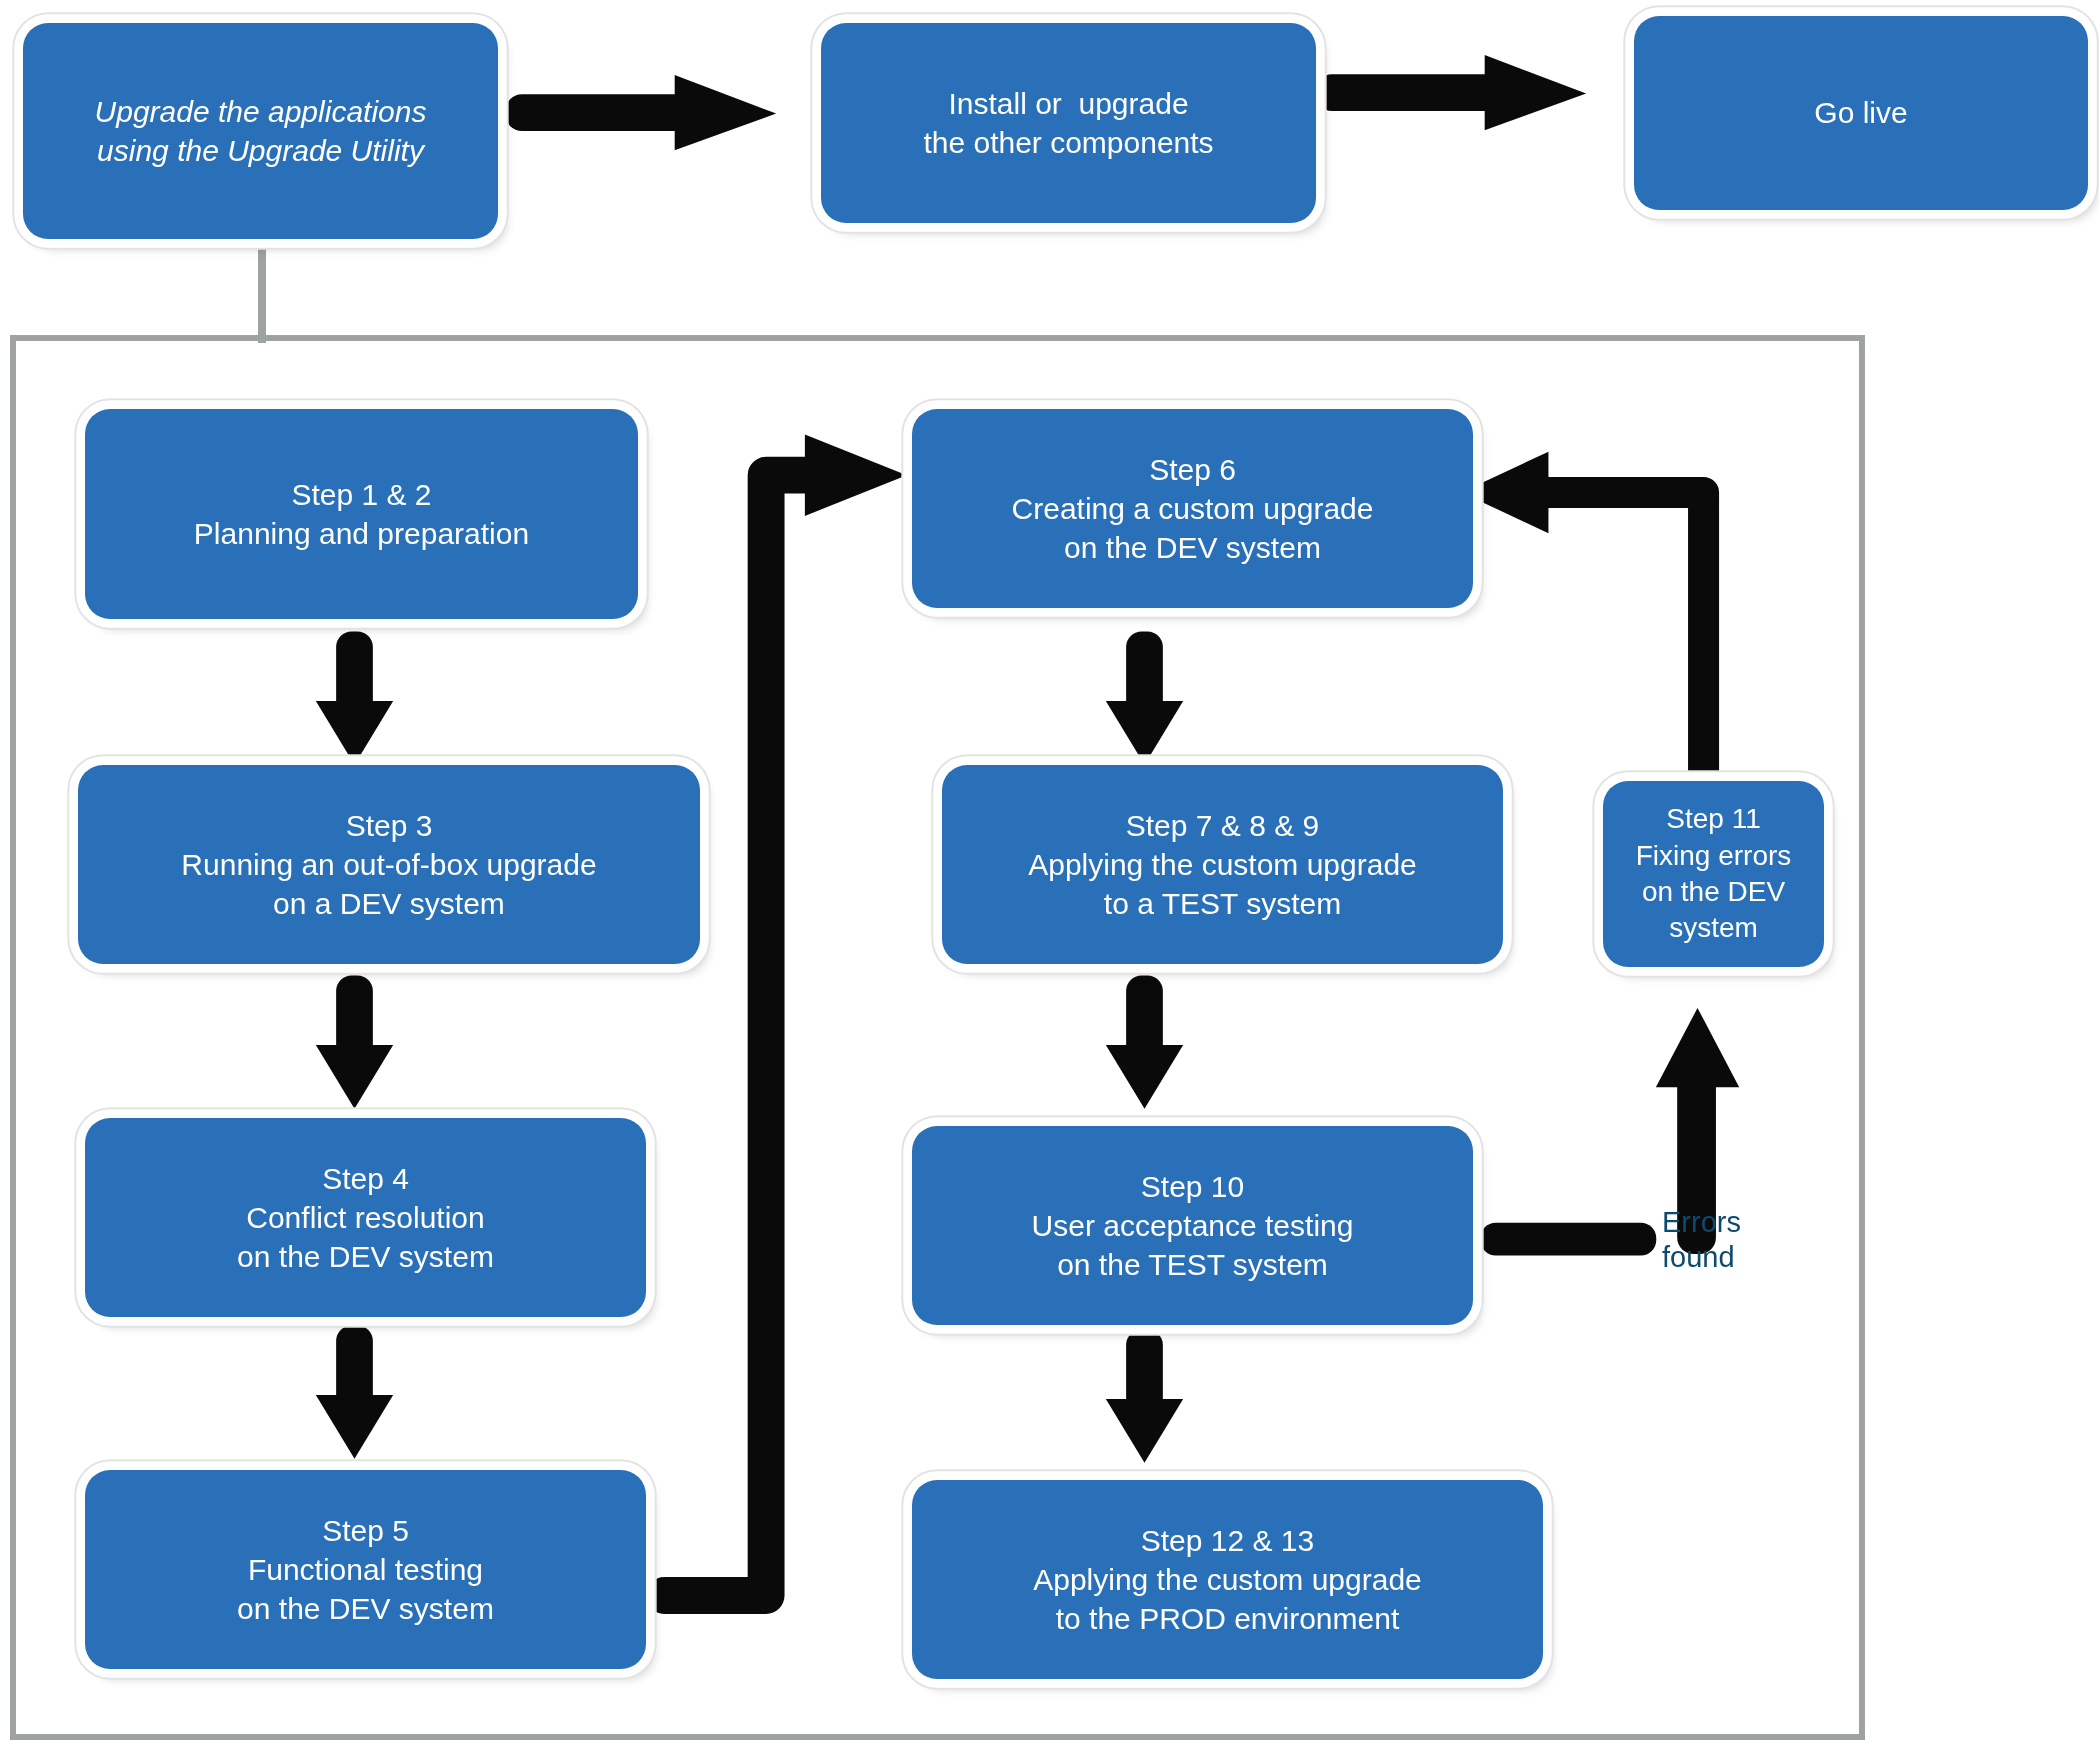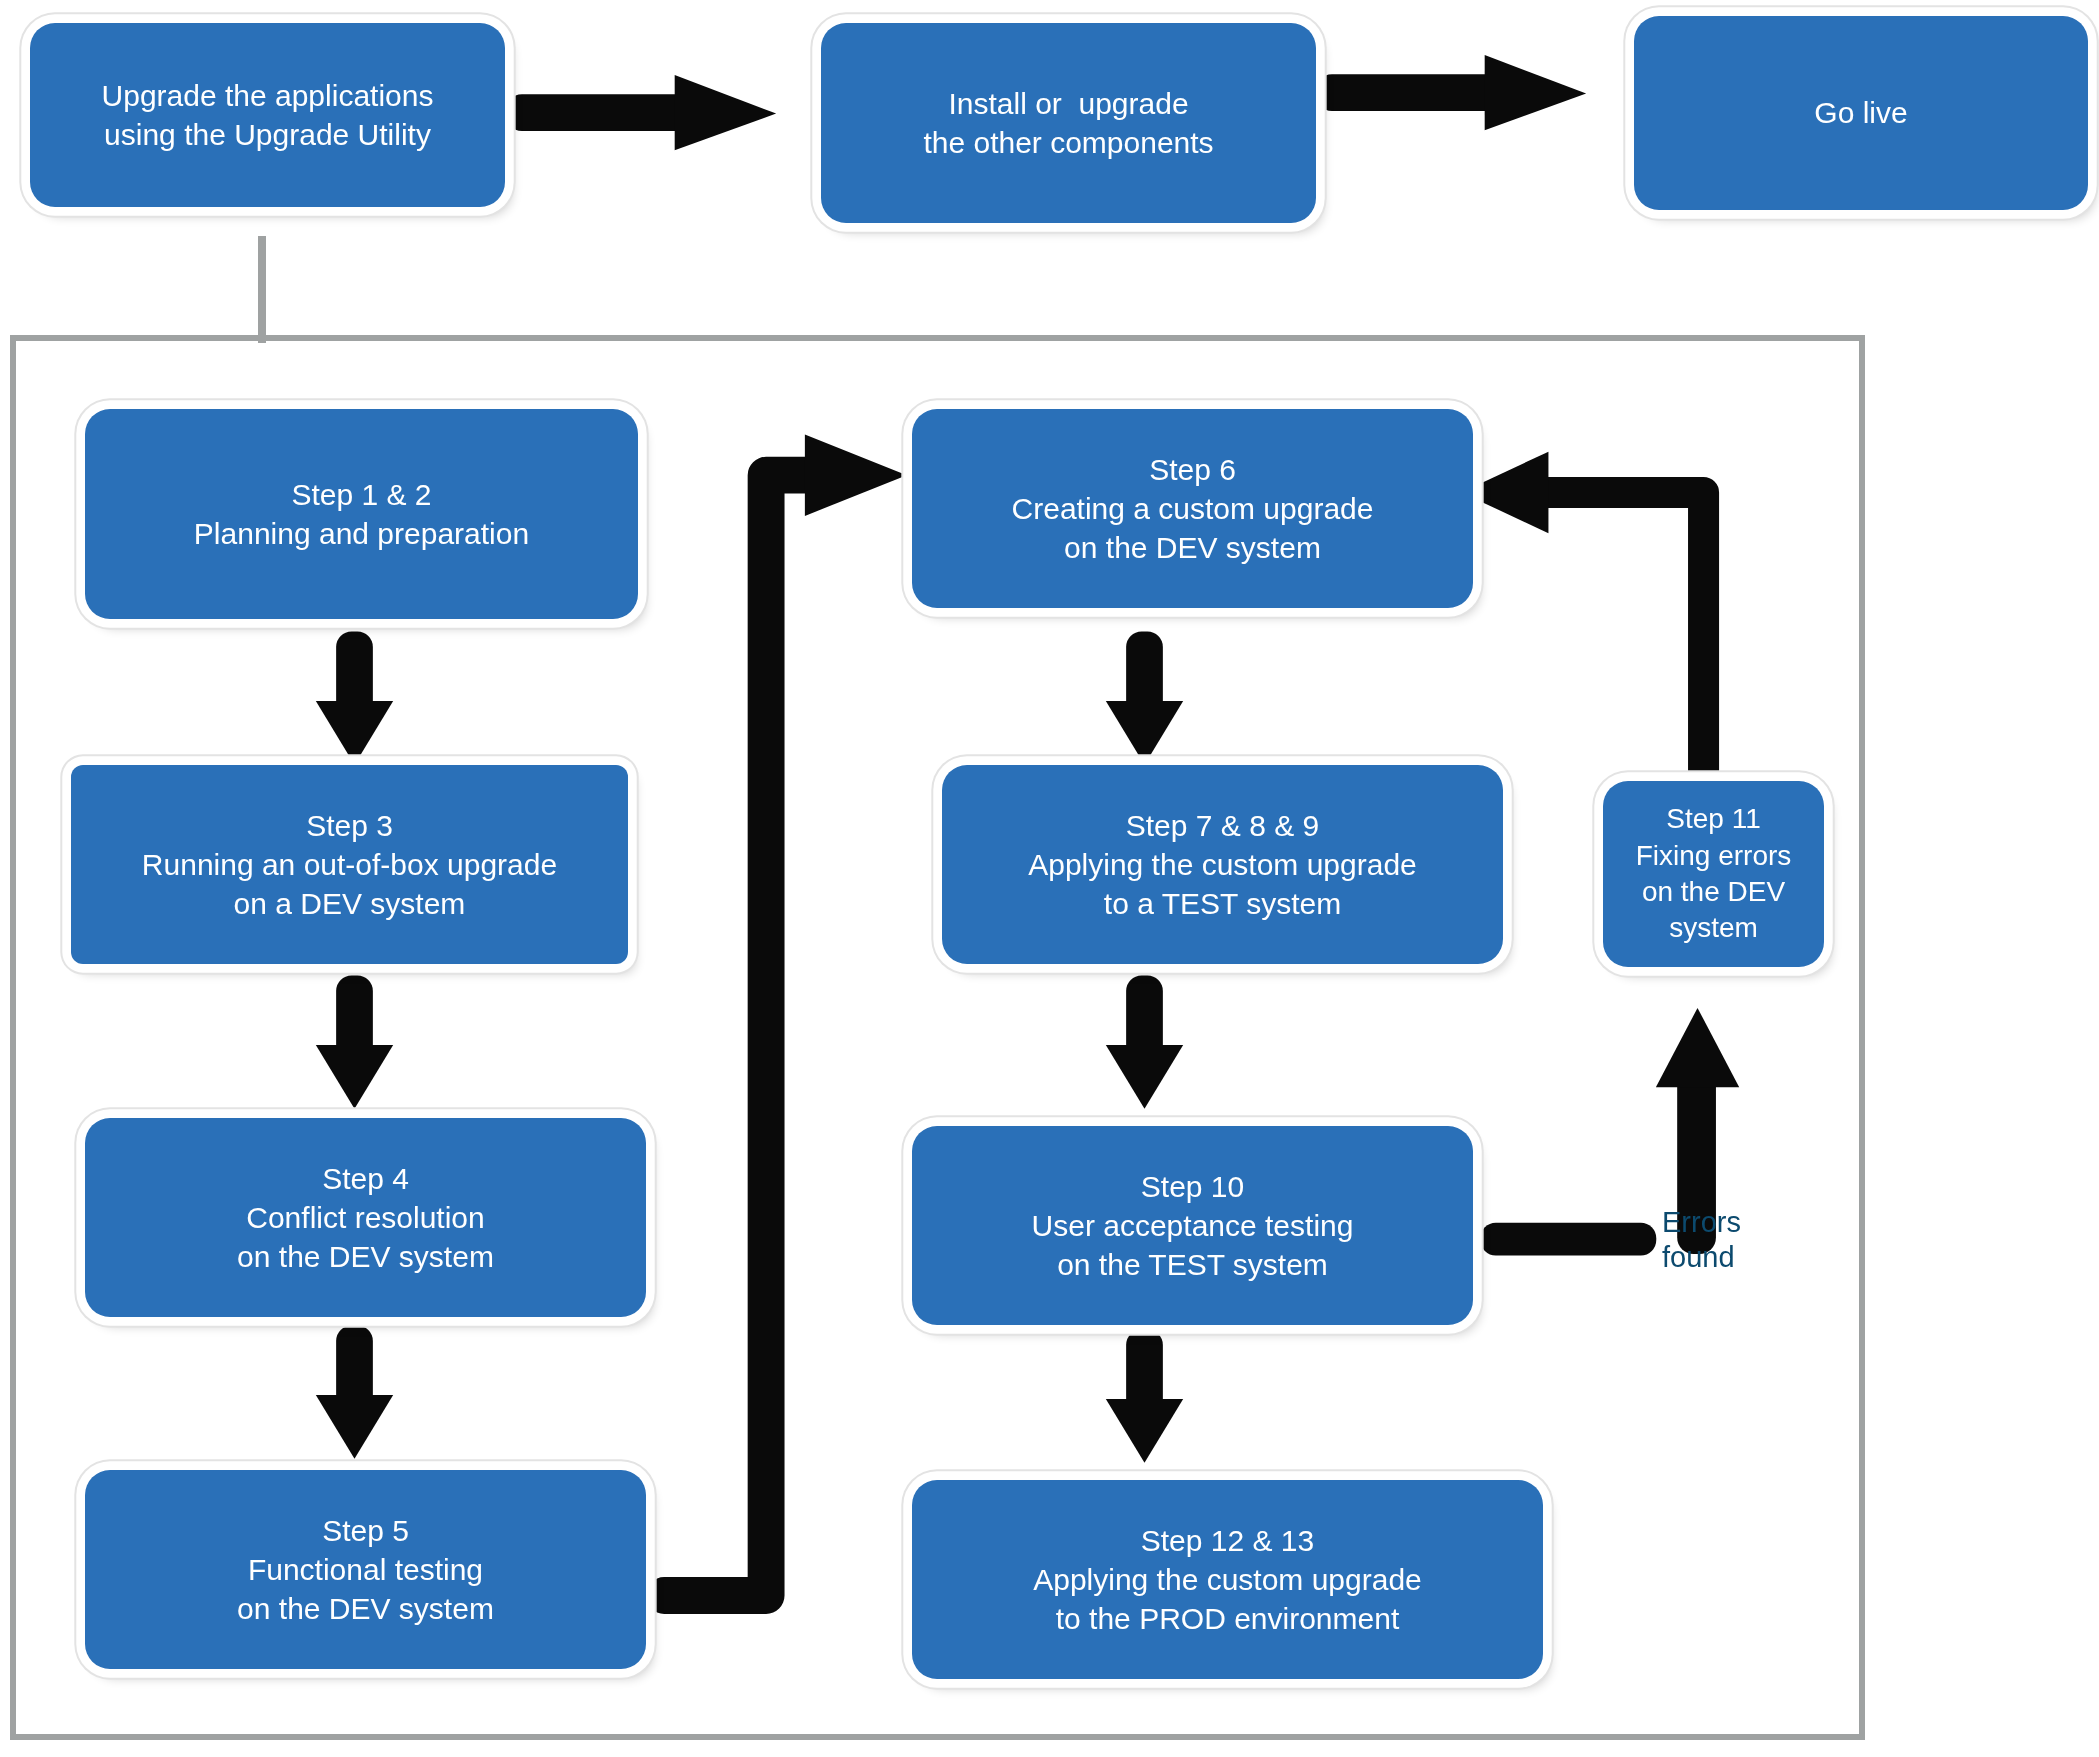--- a/index.html
+++ b/index.html
@@ -96,21 +96,21 @@
 
   <div class="conn" style="left:1315px; top:53px; width:291px; height:87px;">
     <svg width="291" height="87" viewBox="0 0 300 90">
       <g fill="#0a0a0a">
         <rect x="0" y="22" width="195" height="38" rx="17"></rect>
         <polygon points="175,2 175,80 280,42"></polygon>
       </g>
     </svg>
   </div>
 
-  <div class="node" style="left:30px; top:23px; width:475px; height:184px;">
+  <div class="node" style="left:23px; top:23px; width:475px; height:216px;font-style:italic;">
     <span class="lines">
       <span class="ln">Upgrade the applications</span>
       <span class="ln">using the Upgrade Utility</span>
     </span>
   </div>
 
   <div class="node" style="left:821px; top:23px; width:495px; height:200px;">
     <span class="lines">
       <span class="ln">Install or  upgrade</span>
       <span class="ln">the other components</span>
@@ -150,21 +150,21 @@
     </svg>
   </div>
 
   <div class="node" style="left:85px; top:409px; width:553px; height:210px;">
     <span class="lines">
       <span class="ln">Step 1 &amp; 2</span>
       <span class="ln">Planning and preparation</span>
     </span>
   </div>
 
-  <div class="node" style="left:71px; top:765px; width:557px; height:199px;border-radius:12px;">
+  <div class="node" style="left:78px; top:765px; width:622px; height:199px;">
     <span class="lines">
       <span class="ln">Step 3</span>
       <span class="ln">Running an out-of-box upgrade</span>
       <span class="ln">on a DEV system</span>
     </span>
   </div>
 
   <div class="node" style="left:85px; top:1118px; width:561px; height:199px;">
     <span class="lines">
       <span class="ln">Step 4</span>

